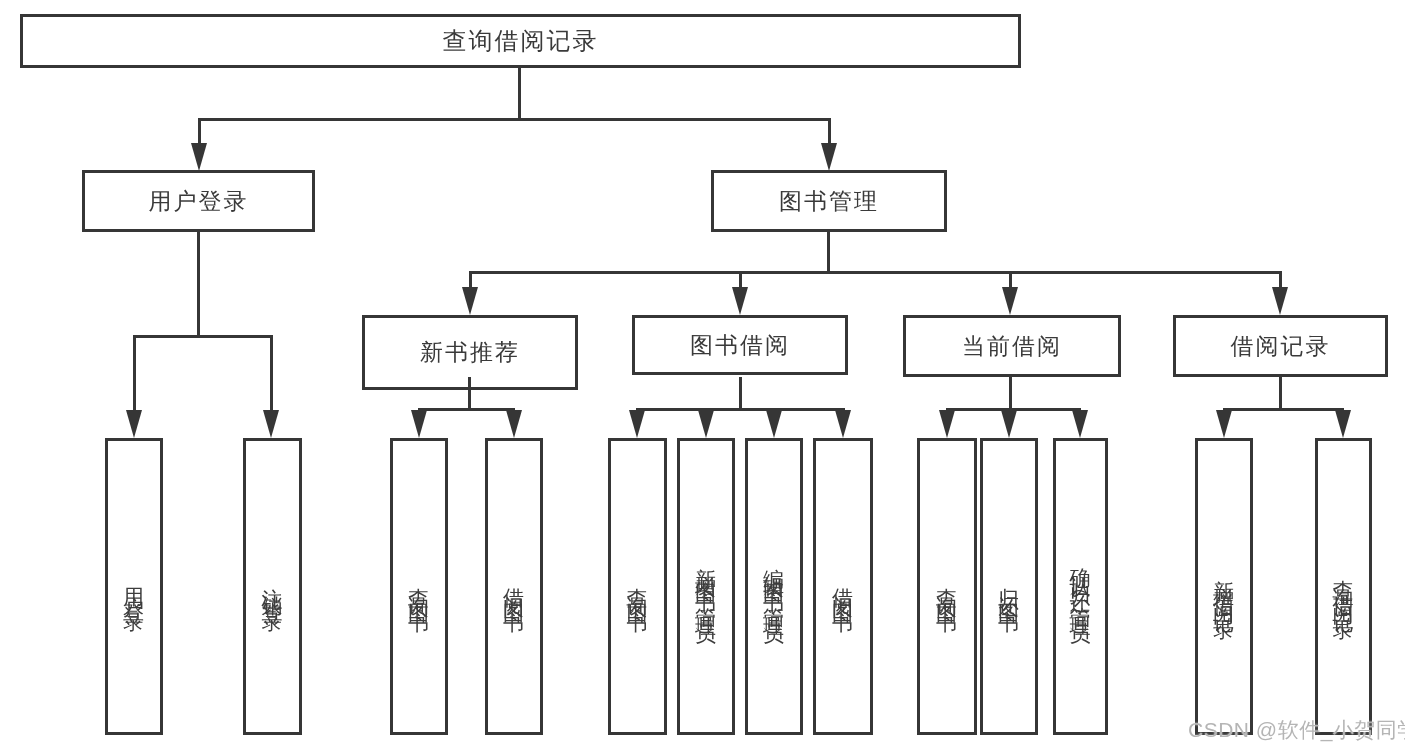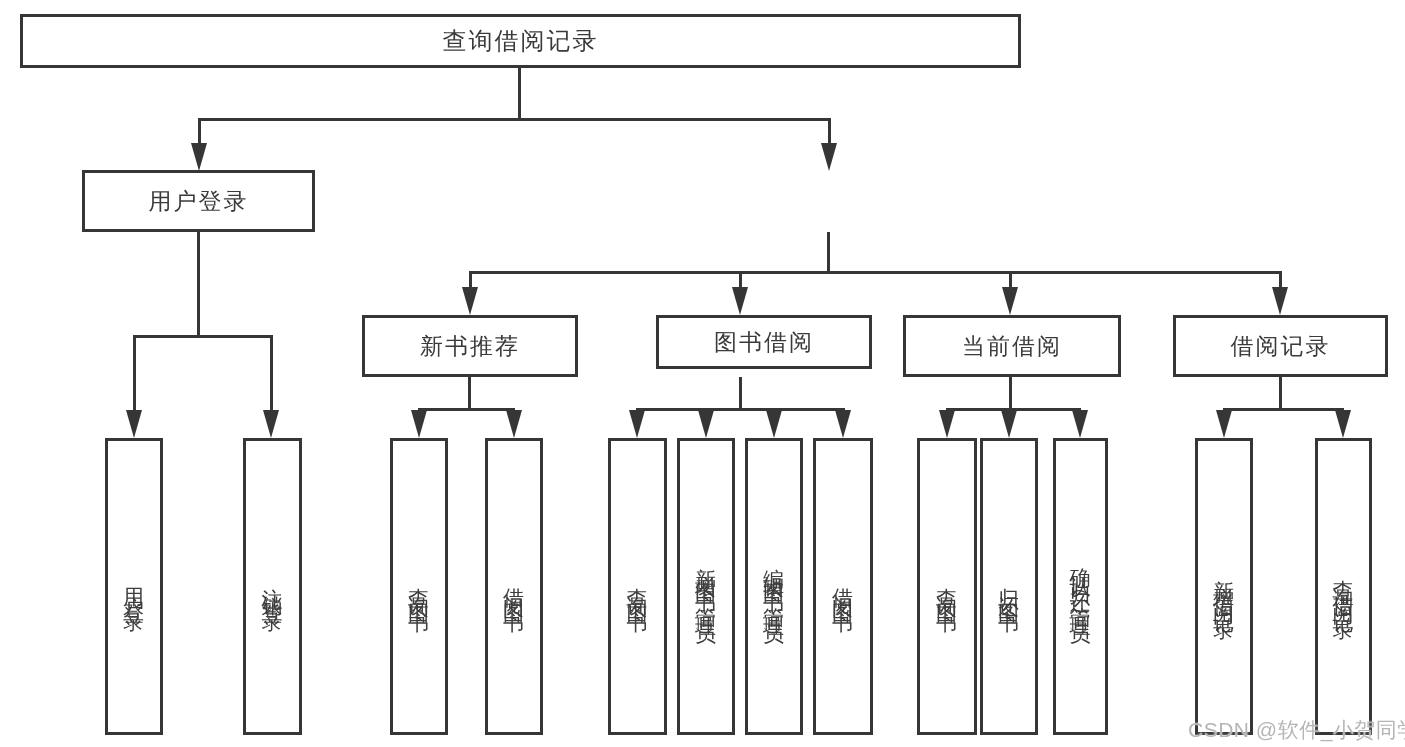--- a/index.html
+++ b/index.html
@@ -44,43 +44,46 @@
   <div class="vline" style="left:518px;top:68px;height:50px;"></div>
   <div class="hline" style="left:198px;top:118px;width:633px;"></div>
   <div class="vline" style="left:198px;top:118px;height:26px;"></div>
   <div class="arrow" style="left:191px;top:143px;"></div>
   <div class="vline" style="left:828px;top:118px;height:26px;"></div>
   <div class="arrow" style="left:821px;top:143px;"></div>
 
   <div class="box mid-box" style="left:82px;top:170px;width:233px;height:62px;">
     <span>用户登录</span>
   </div>
+  <div class="box mid-box" style="left:711px;top:170px;width:236px;height:62px;">
+    <span>图书管理</span>
+  </div>
 
   <div class="vline" style="left:197px;top:232px;height:103px;"></div>
   <div class="hline" style="left:133px;top:335px;width:140px;"></div>
   <div class="vline" style="left:133px;top:335px;height:76px;"></div>
   <div class="arrow" style="left:126px;top:410px;"></div>
   <div class="vline" style="left:270px;top:335px;height:76px;"></div>
   <div class="arrow" style="left:263px;top:410px;"></div>
 
   <div class="vline" style="left:827px;top:232px;height:39px;"></div>
   <div class="hline" style="left:469px;top:271px;width:812px;"></div>
   <div class="vline" style="left:469px;top:271px;height:16px;"></div>
   <div class="arrow" style="left:462px;top:287px;"></div>
   <div class="vline" style="left:739px;top:271px;height:16px;"></div>
   <div class="arrow" style="left:732px;top:287px;"></div>
   <div class="vline" style="left:1009px;top:271px;height:16px;"></div>
   <div class="arrow" style="left:1002px;top:287px;"></div>
   <div class="vline" style="left:1279px;top:271px;height:16px;"></div>
   <div class="arrow" style="left:1272px;top:287px;"></div>
 
-  <div class="box mid-box" style="left:362px;top:315px;width:216px;height:62px;">
+  <div class="box mid-box" style="left:362px;top:315px;width:216px;height:75px;">
     <span>新书推荐</span>
   </div>
-  <div class="box mid-box" style="left:632px;top:315px;width:216px;height:54px;margin-left:24px;">
+  <div class="box mid-box" style="left:632px;top:315px;width:216px;height:60px;">
     <span>图书借阅</span>
   </div>
   <div class="box mid-box" style="left:903px;top:315px;width:218px;height:62px;">
     <span>当前借阅</span>
   </div>
   <div class="box mid-box" style="left:1173px;top:315px;width:215px;height:62px;">
     <span>借阅记录</span>
   </div>
 
   <div class="vline" style="left:468px;top:377px;height:31px;"></div>

